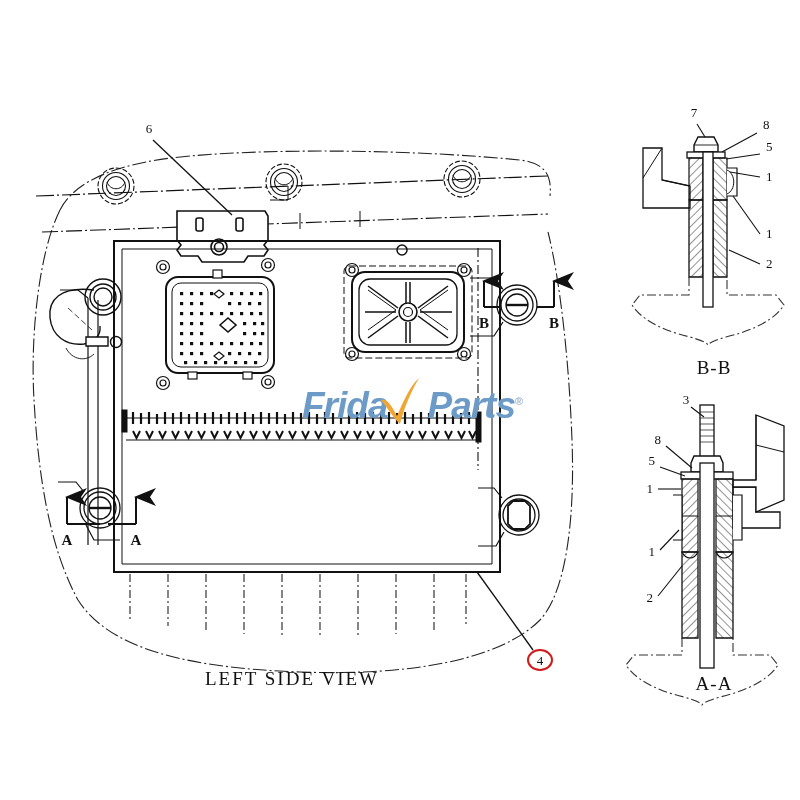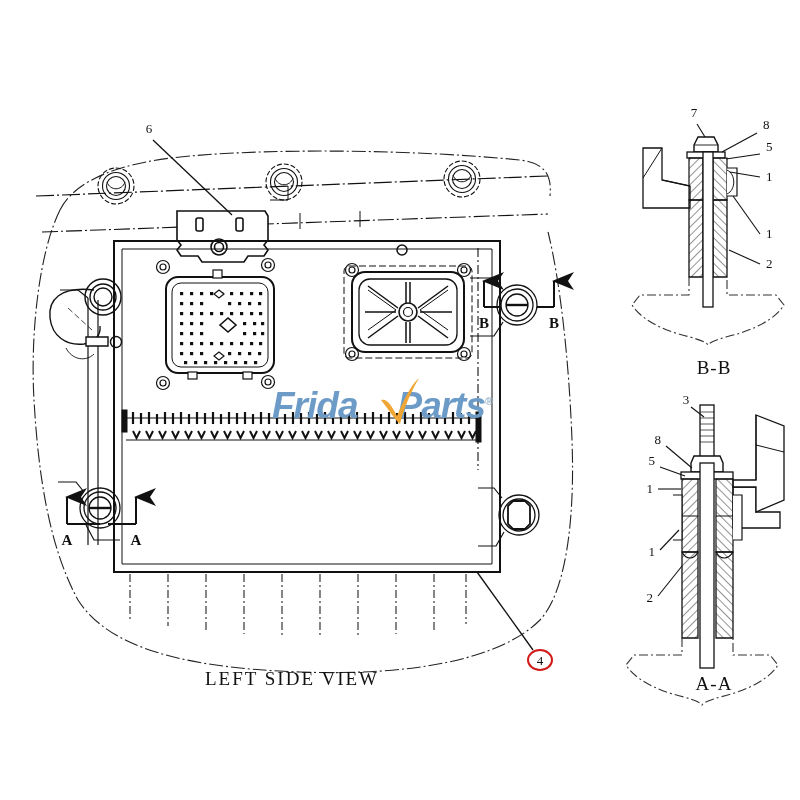--- a/index.html
+++ b/index.html
@@ -8,21 +8,21 @@
   #root{position:relative;width:800px;height:800px;background:#ffffff;}
   svg{display:block;}
   .lbl{font-family:"Liberation Serif",serif;fill:#111;}
   .num{font-size:13px;}
   .secmk{font-size:15px;font-weight:bold;}
   .viewname{font-size:19px;letter-spacing:2px;}
   .secname{font-size:19px;letter-spacing:1px;}
   .wm-wrap{position:absolute;left:272px;top:378px;width:250px;height:46px;
            pointer-events:none;}
   .wm{font-family:"Liberation Sans",sans-serif;font-weight:bold;font-style:italic;
-      font-size:37px;letter-spacing:-1px;line-height:46px;white-space:nowrap;}
+      font-size:37px;letter-spacing:-1px;line-height:46px;white-space:nowrap;margin-left:30px;}
   .wm .b{color:#6d9bc8;}
   .wm .reg{font-size:11px;vertical-align:super;color:#9ab4cd;font-style:normal;}
   .swoosh{position:absolute;left:105px;top:-2px;width:46px;height:50px;}
 </style>
 </head>
 <body>
 <div id="root">
 
 <svg width="800" height="800" viewBox="0 0 800 800">
 

